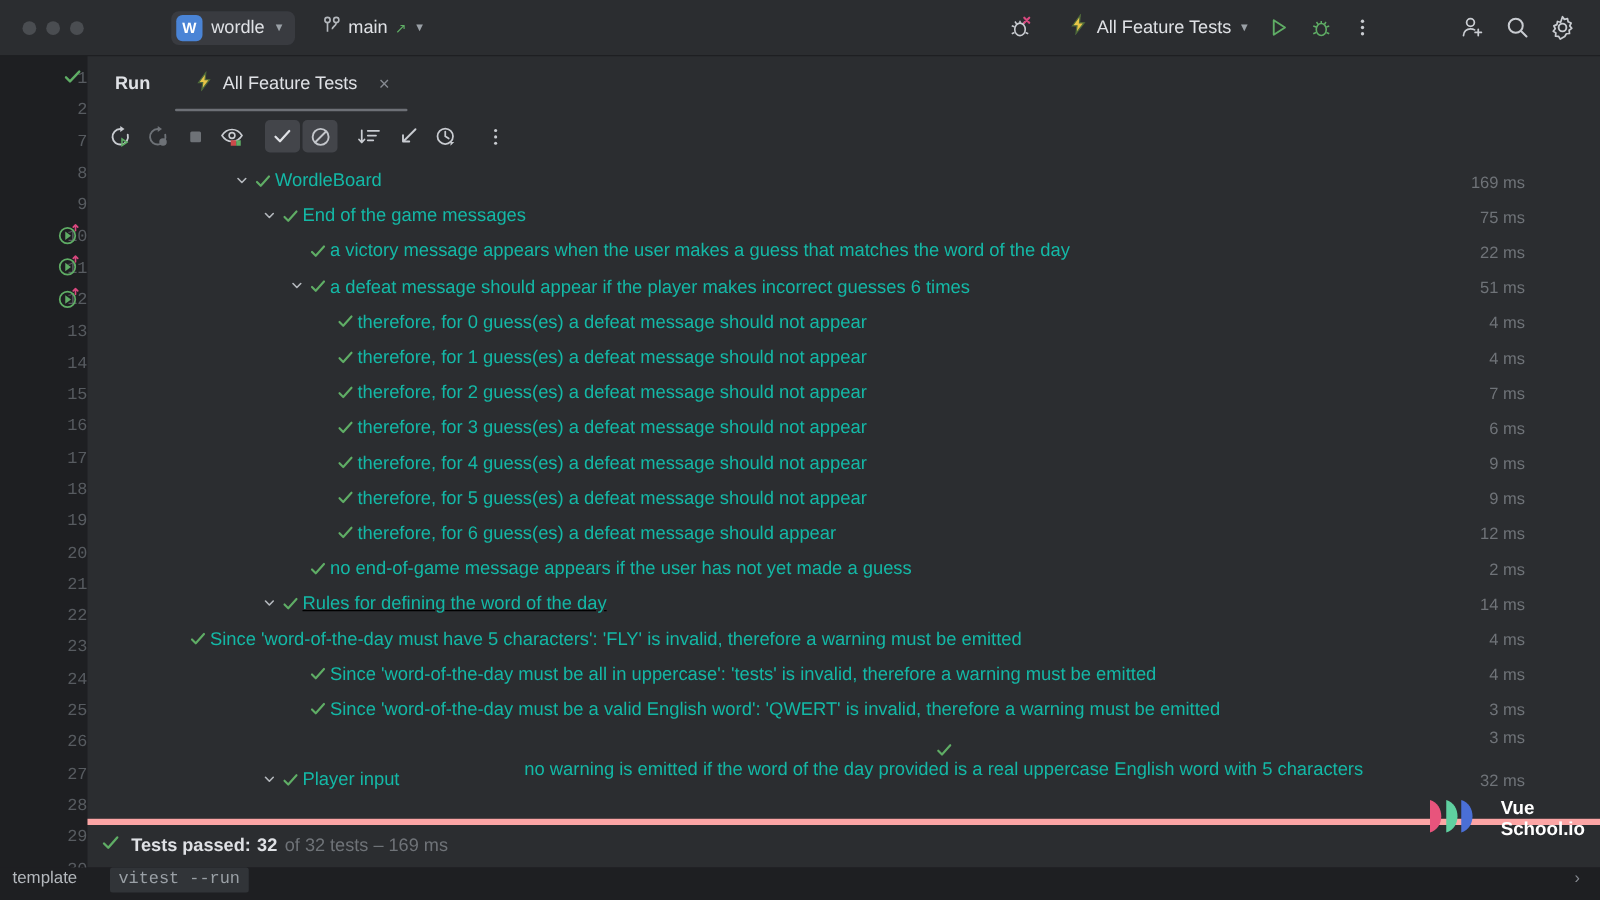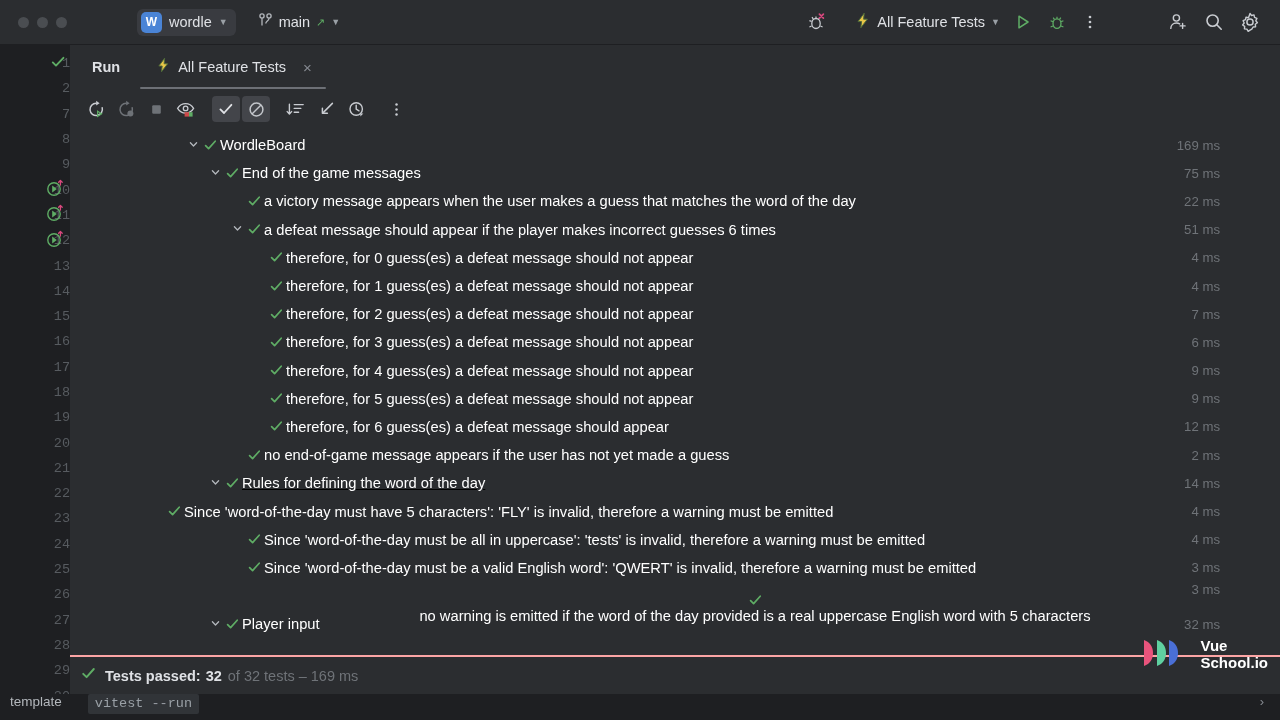--- a/index.html
+++ b/index.html
@@ -81,28 +81,28 @@
   }
   .tbi.active { background: #43454a; }
   .tbi.gap-l { margin-left: 10px; }
 
   
   .tree { position: absolute; left: 0; top: 86px; width: 1210px; height: 504px; overflow: hidden; }
   .row { display: flex; align-items: center; height: 28.2px; position: relative; }
   .arrow { width: 14px; color: #b4b8bd; font-size: 9px; flex: none; text-align: center; line-height: 1; }
   .arrow.blank { visibility: hidden; }
   .tick { width: 20px; flex: none; display: flex; align-items: center; justify-content: center; }
-  .rlabel { color: #ffffff; font-size: 14.7px; white-space: nowrap; }
+  .rlabel { color: #14b8a6; font-size: 14.7px; white-space: nowrap; }
   .rtime { position: absolute; right: 60px; color: #6f7378; font-size: 13.2px; }
 
   
   .statusbar {
     position: absolute; left: 70px; top: 655px; width: 1210px; height: 39px;
     background: #2b2d30; display: flex; align-items: center; padding-left: 10px;
-    border-top: 2px solid #fca5a5;
+    border-top: 5px solid #fca5a5;
   }
   .st-text { color: #dfe1e5; font-size: 14.5px; margin-left: 8px; }
   .st-bold { font-weight: bold; }
   .st-dim { color: #6f7378; }
 
   
   .bottombar {
     position: absolute; left: 0; top: 694px; width: 1280px; height: 26px;
     background: #1e1f22; display: flex; align-items: flex-start;
   }
@@ -550,21 +550,21 @@
               <path d="M1.4 2.8L4.5 6l3.1-3.2" stroke="#b4b8bd" stroke-width="1.3" fill="none" stroke-linecap="round" stroke-linejoin="round"></path>
             </svg></span>
           <span class="tick">
             <svg width="15" height="15" viewBox="0 0 15 15">
               <path d="M2.6 7.6l3 3 6.6-7.4" stroke="#5fad65" stroke-width="1.7" fill="none" stroke-linecap="round" stroke-linejoin="round"></path>
             </svg>
           </span>
           <span class="rlabel">Rules for defining the word of the day</span>
           <span class="rtime">14 ms</span>
         </div>
-        <div class="row" style="padding-left: 80px;">
+        <div class="row" style="padding-left: 64px;">
           <span class="arrow blank"><svg width="9" height="9" viewBox="0 0 9 9">
               <path d="M1.4 2.8L4.5 6l3.1-3.2" stroke="#b4b8bd" stroke-width="1.3" fill="none" stroke-linecap="round" stroke-linejoin="round"></path>
             </svg></span>
           <span class="tick">
             <svg width="15" height="15" viewBox="0 0 15 15">
               <path d="M2.6 7.6l3 3 6.6-7.4" stroke="#5fad65" stroke-width="1.7" fill="none" stroke-linecap="round" stroke-linejoin="round"></path>
             </svg>
           </span>
           <span class="rlabel">Since 'word-of-the-day must have 5 characters': 'FLY' is invalid, therefore a warning must be emitted</span>
           <span class="rtime">4 ms</span>

